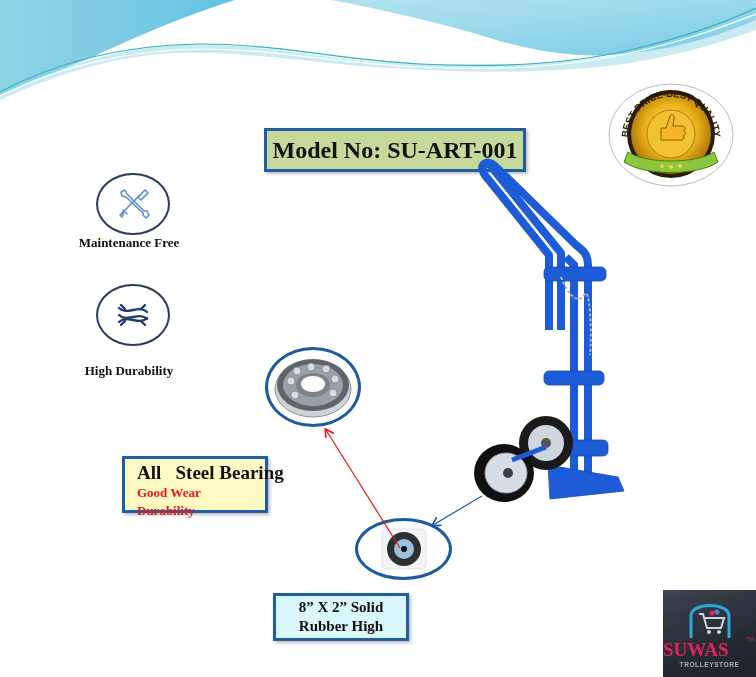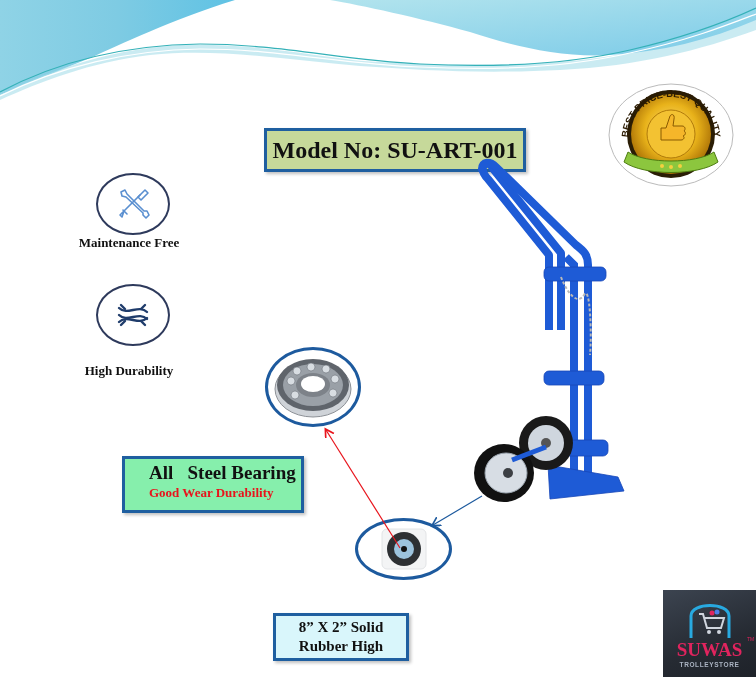--- a/index.html
+++ b/index.html
@@ -12,29 +12,29 @@
 
   .feature-circle { width: 70px; height: 58px; border: 2px solid #2e3a5c; border-radius: 50%; display: flex; align-items: center; justify-content: center; background: #fff; }
   .feature-label { font-weight: bold; font-size: 13px; color: #111; text-align: center; width: 160px; }
 
   .badge { left: 606px; top: 82px; width: 130px; height: 106px; }
   .trolley { left: 466px; top: 155px; width: 185px; height: 355px; }
 
   .bearing-ring { left: 265px; top: 347px; width: 96px; height: 80px; border: 3px solid #1d5a9e; border-radius: 50%; box-sizing: border-box; background: #fff; display:flex; align-items:center; justify-content:center; }
   .wheel-ring { left: 355px; top: 518px; width: 97px; height: 62px; border: 3px solid #1d5a9e; border-radius: 50%; box-sizing: border-box; background: #fff; display:flex; align-items:center; justify-content:center; }
 
-  .bearing-box { left: 122px; top: 456px; width: 182px; height: 57px; background: #86efac; border: 3px solid #1f5fa0; box-sizing: border-box; box-shadow: 2px 2px 3px rgba(0,0,0,0.25); padding: 3px 24px; }
+  .bearing-box { left: 122px; top: 456px; width: 146px; height: 57px; background: #fef9c3; border: 3px solid #1f5fa0; box-sizing: border-box; box-shadow: 2px 2px 3px rgba(0,0,0,0.25); padding: 3px 12px; }
   .bearing-title { font-weight: bold; font-size: 19px; color: #111; white-space: pre; line-height: 22px; }
   .bearing-sub { font-weight: bold; font-size: 13px; color: #e8141c; line-height: 18px; }
 
-  .wheel-box { left: 273px; top: 593px; width: 136px; height: 48px; background: #d9f6fb; border: 3px solid #1f5fa0; box-sizing: border-box; box-shadow: 2px 2px 3px rgba(0,0,0,0.25); display:flex; flex-direction: column; align-items:center; justify-content:center;margin-top:20px; }
+  .wheel-box { left: 273px; top: 593px; width: 136px; height: 48px; background: #d9f6fb; border: 3px solid #1f5fa0; box-sizing: border-box; box-shadow: 2px 2px 3px rgba(0,0,0,0.25); display:flex; flex-direction: column; align-items:center; justify-content:center; }
   .wheel-line { font-weight: bold; font-size: 15px; color: #111; line-height: 19px; }
 
   .logo { left: 663px; top: 590px; width: 93px; height: 87px; background: linear-gradient(160deg, #3c4450 0%, #262b33 60%, #1e2229 100%); }
-  .logo-name { position: absolute; left: 0; width: 93px; top: 49px; text-align: center; font-weight: bold; font-size: 19px; color: #e0245e; letter-spacing: 0px; }
+  .logo-name { position: absolute; left: 0; width: 93px; top: 49px; font-weight: bold; font-size: 19px; color: #e0245e; letter-spacing: 0px; }
   .logo-tag { position: absolute; left: 0; width: 93px; top: 71px; text-align: center; font-size: 6.5px; color: #aab3c2; letter-spacing: 0.6px; font-family: "Liberation Sans", sans-serif; font-weight: bold; }
   .logo-tm { position: absolute; left: 84px; top: 46px; font-size: 5px; color: #e0245e; font-family: "Liberation Sans", sans-serif; }
 
   #arrows { left: 0; top: 0; width: 756px; height: 677px; pointer-events: none; }
 </style>
 </head>
 <body>
 
 <svg id="waves" class="abs" viewBox="0 0 756 110" preserveAspectRatio="none">
   <defs>

